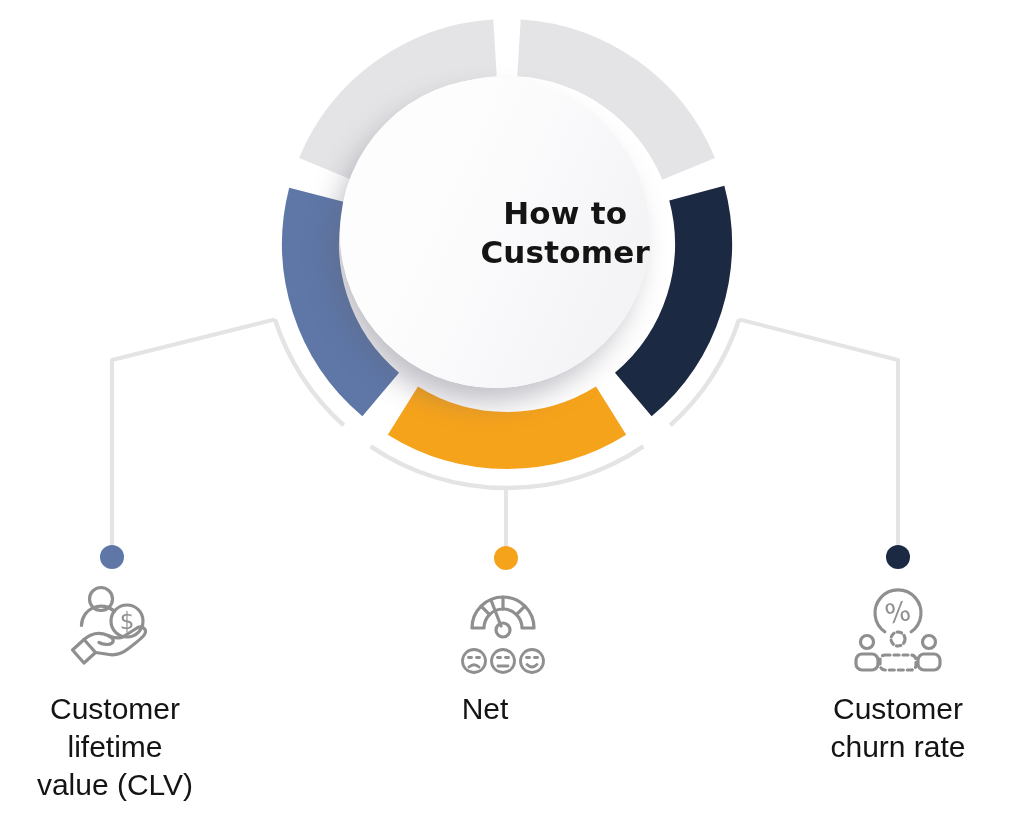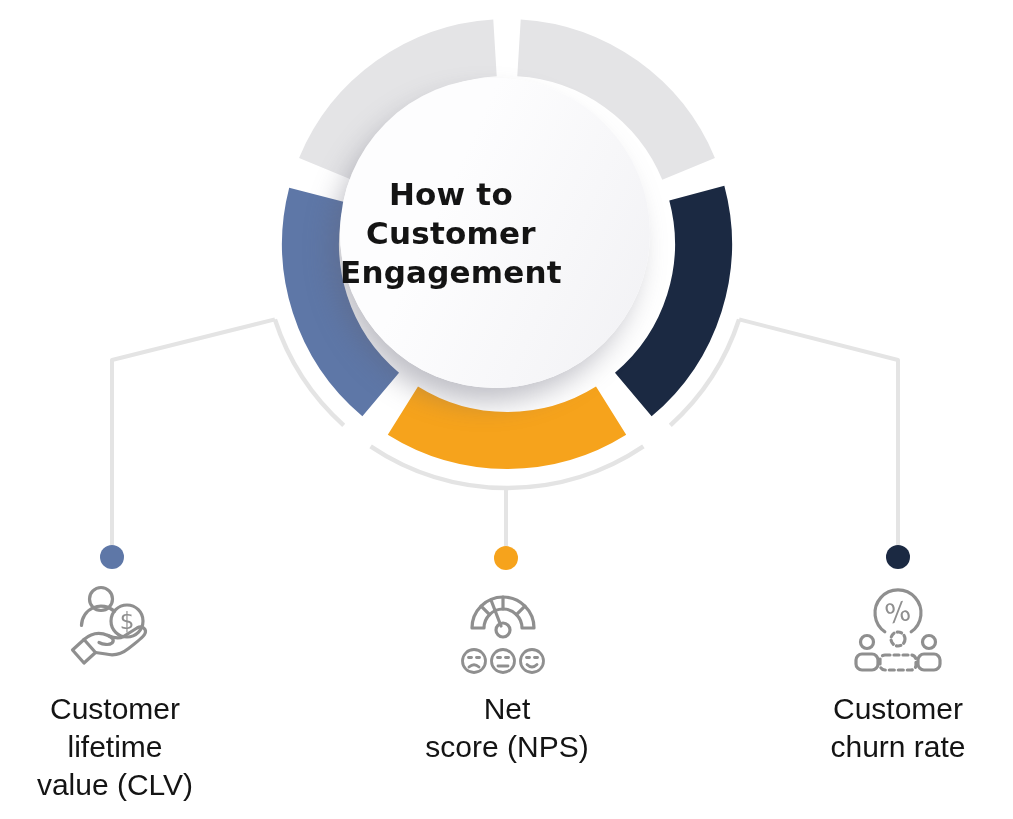--- a/index.html
+++ b/index.html
@@ -8,21 +8,21 @@
     font-family:"Liberation Sans",sans-serif;
   }
   #diagram-svg{position:absolute;left:0;top:0;}
   .ring-seg{fill:none;stroke-width:57;}
   .thin-arc{fill:none;stroke-width:4.5;stroke-linecap:butt;}
   .connector{fill:none;stroke-width:4;stroke-linejoin:round;stroke-linecap:butt;}
   #center-circle{
     position:absolute;left:340px;top:78px;width:310px;height:310px;border-radius:50%;
     background:linear-gradient(115deg,#fdfdfe 35%,#f1f1f4 100%);
     box-shadow:-10px 16px 28px -2px rgba(95,95,112,0.40);
-    display:flex;align-items:center;justify-content:flex-start;text-align:center;
+    display:flex;align-items:center;justify-content:flex-end;text-align:center;
   }
   #diagram-title{
     font-family:"DejaVu Sans",sans-serif;font-weight:700;color:#141414;
     font-size:31px;line-height:39px;letter-spacing:0.2px;
   }
   .item-label{
     position:absolute;top:690px;width:320px;margin-left:-160px;text-align:center;
     color:#141414;font-size:30px;line-height:38px;font-weight:400;
   }
   .icon{position:absolute;}
@@ -59,21 +59,20 @@
       <circle cx="112" cy="557" r="12" fill="#5e77a7"></circle>
       <circle cx="506" cy="558" r="12" fill="#f6a31c"></circle>
       <circle cx="898" cy="557" r="12" fill="#1b2942"></circle>
     </g>
   </svg>
 
   <div id="center-circle">
     <div id="diagram-title">
       <div>How to</div>
       <div>Customer</div>
-      <div>Engagement</div>
     </div>
   </div>
 
   <svg class="icon" style="left:65px;top:584px;" width="96" height="96" viewBox="0 0 96 96">
     <g>
       <circle class="istroke" cx="36" cy="15" r="11.5"></circle>
       <path class="istroke" d="M16.5 41.5 a19.5 19.5 0 0 1 33 -14"></path>
     </g>
     <g>
       <circle class="istroke" cx="62" cy="37" r="16" fill="#ffffff"></circle>
@@ -132,22 +131,21 @@
       <circle class="istroke" cx="79" cy="56" r="6.5"></circle>
       <rect class="istroke" x="68" y="68" width="22" height="16" rx="6"></rect>
     </g>
   </svg>
 
   <div class="item-label" style="left:115px;">
     <div>Customer</div>
     <div>lifetime</div>
     <div>value (CLV)</div>
   </div>
-  <div class="item-label" style="left:507px;">
+  <div class="item-label" style="left:485px;">
     <div>Net</div>
-    <div>score (NPS)</div>
   </div>
   <div class="item-label" style="left:898px;">
     <div>Customer</div>
     <div>churn rate</div>
   </div>
 
 </div>
 
 </body></html>

